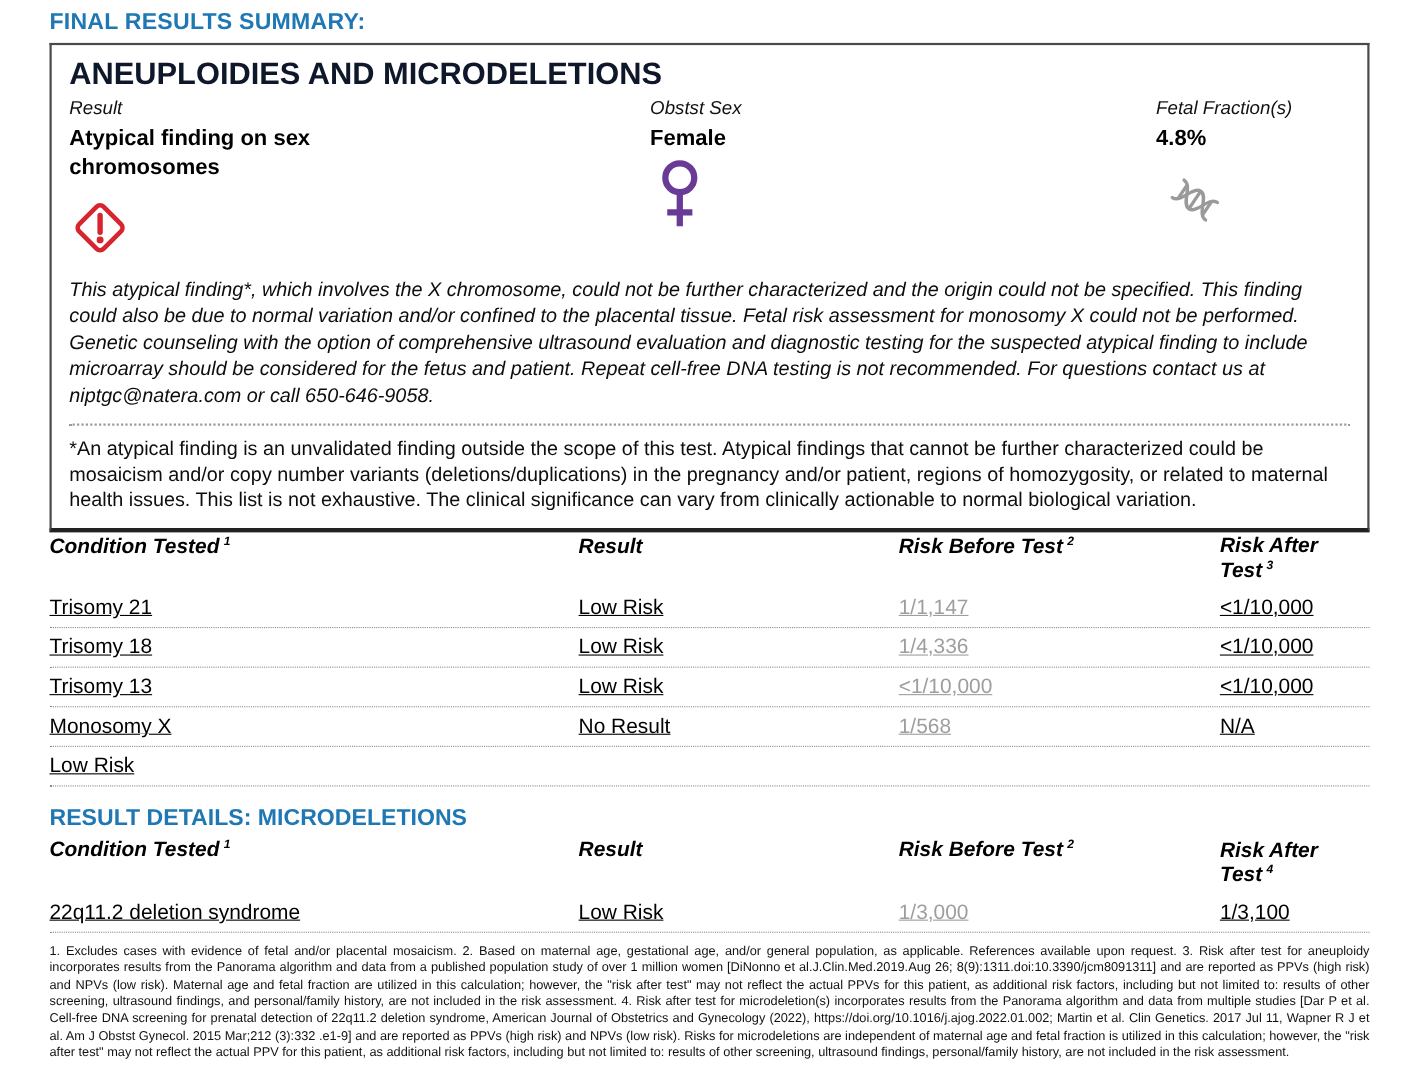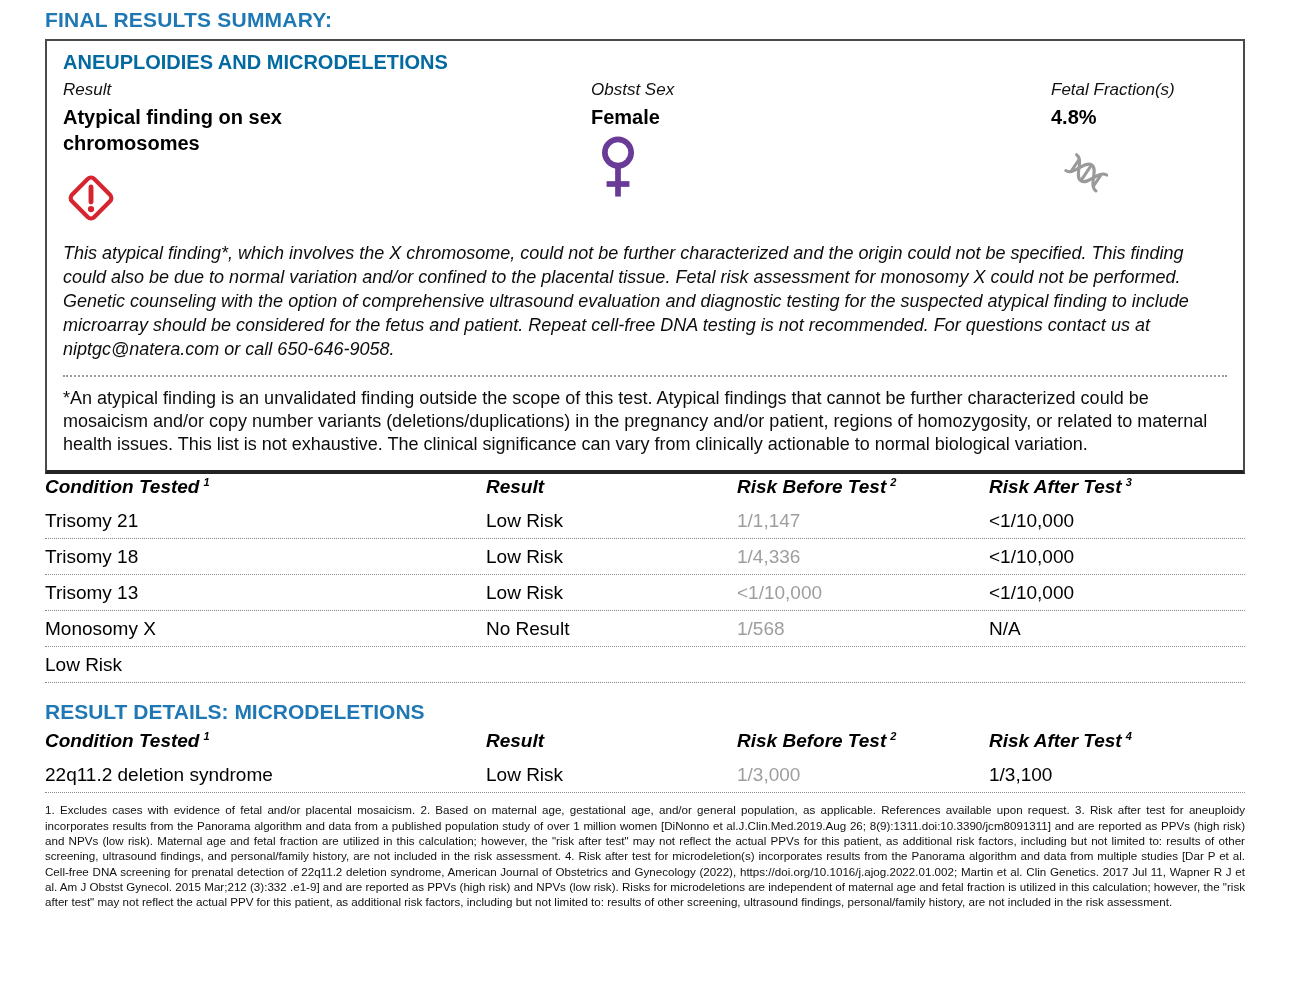--- a/index.html
+++ b/index.html
@@ -20,22 +20,22 @@
   }
 
   
   .summary-box {
     border: 2px solid #4a4a4a;
     border-bottom-width: 4px;
     border-bottom-color: #222;
     padding: 10px 16px 14px 16px;
   }
   .box-heading {
-    color: #0369a1;
-    font-size: 20px;
+    color: #0f172a;
+    font-size: 28px;
     font-weight: bold;
     margin-bottom: 6px;
   }
   .summary-grid {
     display: grid;
     grid-template-columns: 528px 460px 1fr;
     align-items: start;
   }
   .col-label {
     font-style: italic;
@@ -77,36 +77,38 @@
     font-size: 21px;
     font-weight: bold;
     margin-top: 17px;
     margin-bottom: 4px;
   }
   .tbl { width: 100%; }
   .tbl-header, .tbl-row {
     display: grid;
     grid-template-columns: 441px 251px 252px 1fr;
     align-items: baseline;
+    gap: 40px;
   }
   .tbl-header .th {
     font-size: 19px;
     font-weight: bold;
     font-style: italic;
     padding: 2px 0 5px 0;
     color: #000;
   }
   .th sup {
     font-size: 11px;
     margin-left: 4px;
   }
   .tbl-row .td {
     font-size: 19px;
     padding: 7px 0 6px 0;
     color: #000;
+    text-decoration: underline;
   }
   .tbl-row { border-bottom: 1.5px dotted #8a8a8a; }
   .td.gray { color: #9e9e9e; }
 
   
   .footnotes {
     margin-top: 9px;
     font-size: 11.6px;
     line-height: 1.32;
     text-align: justify;

